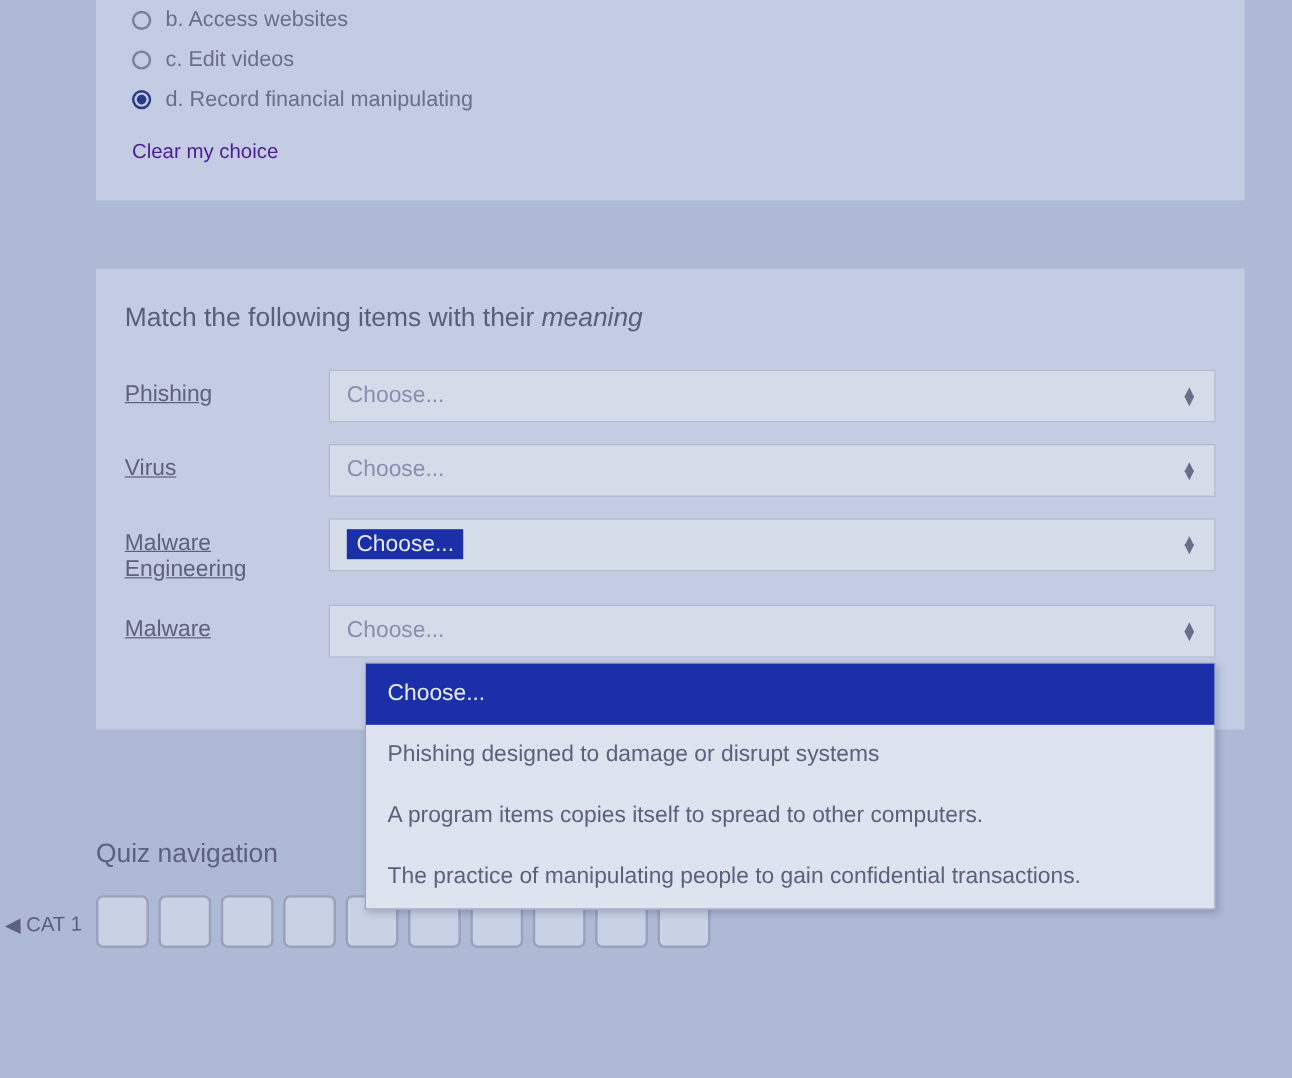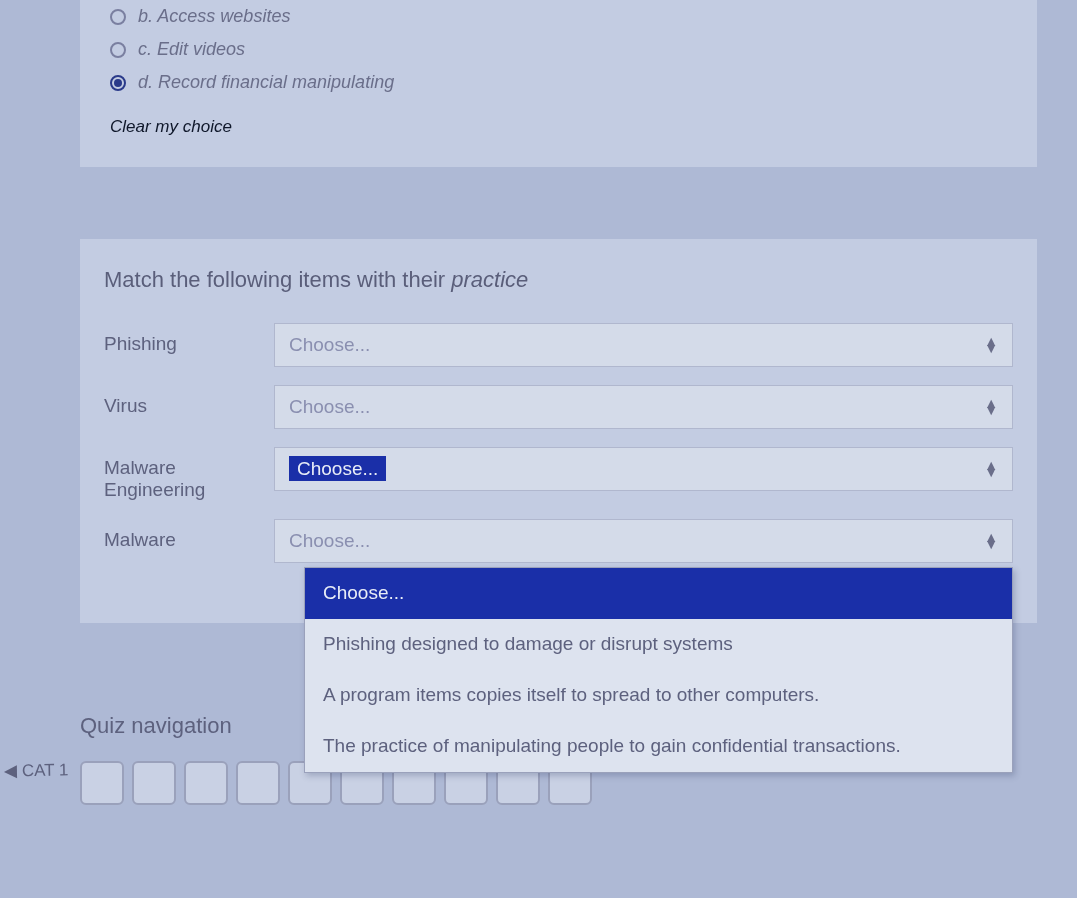--- a/index.html
+++ b/index.html
@@ -12,22 +12,21 @@
       color: #5a5e7a;
       font-size: 18px;
     }
     .container {
       padding: 0 40px 0 80px;
     }
 
     .prev-question {
       padding: 0 20px 30px 30px;
       background: #c3cce2;
-      margin-bottom: 72px;
-      font-style: italic;
+      margin-bottom: 57px;
     }
     .radio-row {
       display: flex;
       align-items: center;
       gap: 12px;
       padding: 6px 0;
       color: #6a6e8a;
     }
     .radio {
       width: 16px;
@@ -43,21 +42,21 @@
       content: "";
       width: 8px;
       height: 8px;
       background: #2a3a8a;
       border-radius: 50%;
       display: block;
     }
     .radio.selected { border-color: #2a3a8a; }
     .clear-choice {
       margin-top: 18px;
-      color: #0f172a;
+      color: #4c1d95;
       font-size: 17px;
       cursor: pointer;
     }
 
     .match-question {
       background: #c3cce2;
       padding: 28px 24px 60px 24px;
       position: relative;
     }
     .question-text {
@@ -71,20 +70,21 @@
       display: grid;
       grid-template-columns: 160px 1fr;
       row-gap: 18px;
       column-gap: 10px;
       align-items: start;
     }
     .term {
       color: #5d617e;
       font-size: 19px;
       padding-top: 10px;
+      text-decoration: underline;
     }
     .select-box {
       background: #d4dbe9;
       border: 1px solid #b0b7ce;
       padding: 10px 14px;
       color: #8a8fb0;
       font-size: 19px;
       position: relative;
       cursor: pointer;
     }
@@ -172,21 +172,21 @@
     </div>
     <div class="radio-row">
       <span class="radio selected"></span>
       <span>d. Record financial manipulating</span>
     </div>
     <div class="clear-choice">Clear my choice</div>
   </div>
 
   <div class="match-question">
     <div class="question-text">
-      <span>Match the following items with their </span><em>practice</em>
+      <span>Match the following items with their </span><em>meaning</em>
     </div>
 
     <div class="match-grid">
 
       <div class="term">Phishing</div>
       <div class="select-box">
         <span class="sel-label">Choose...</span>
         <span class="up-down">▲<br>▼</span>
       </div>
 

